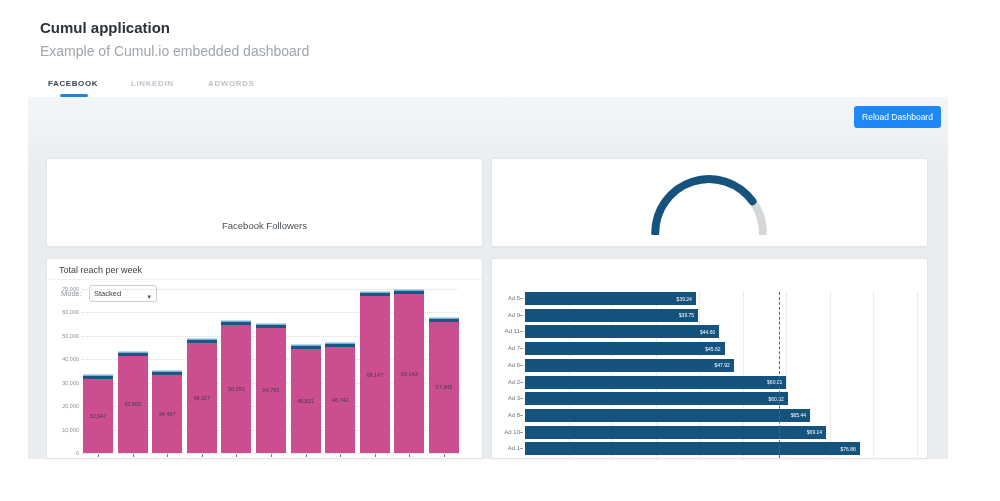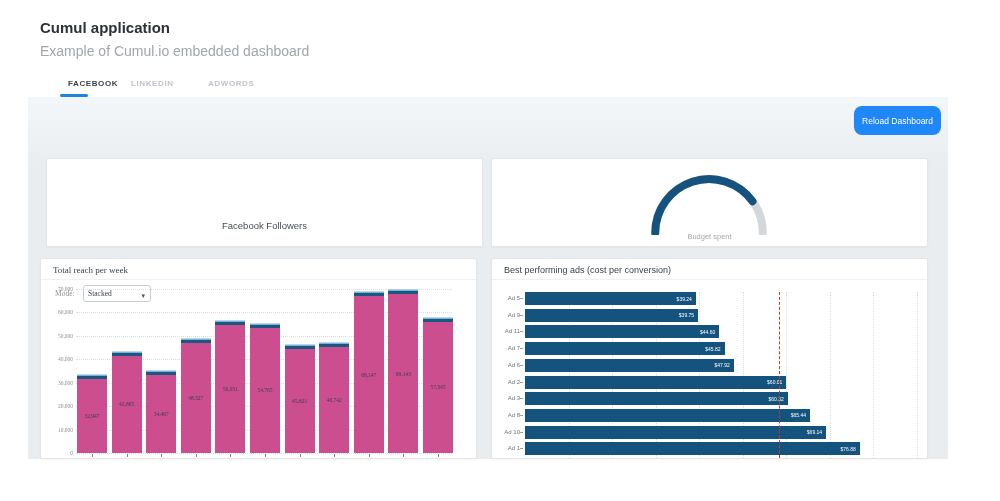--- a/index.html
+++ b/index.html
@@ -9,44 +9,44 @@
     font-family:"Liberation Sans", sans-serif; color:#3c434a;
   }
   .abs { position:absolute; }
 
   
   .page-title { left:40px; top:19px; font-size:15px; font-weight:bold; color:#2b3238; }
   .page-subtitle { left:40px; top:43px; font-size:14px; color:#a0a6ab; }
 
   
   .tab { top:79px; font-size:8px; font-weight:bold; letter-spacing:0.6px; cursor:pointer; }
-  .tab.active { color:#3c434a;margin-left:20px; }
+  .tab.active { color:#3c434a; }
   .tab.inactive { color:#bfc4c9; }
   .tab-underline { left:60px; top:94px; width:28px; height:3px; background:#1d86da; border-radius:2px; }
 
   
   .band {
     left:28px; top:97px; width:920px; height:362px;
     background:linear-gradient(#f4f7f9, #e9edf0 70px);
   }
   .reload-btn {
-    left:854px; top:106px; width:87px; height:29px;
-    background:#1f87f8; border:none; border-radius:8px;
+    left:854px; top:106px; width:87px; height:22px;
+    background:#1f87f8; border:none; border-radius:3px;
     color:#ffffff; font-size:8.5px; font-family:"Liberation Sans", sans-serif;
     cursor:pointer; text-align:center; line-height:22px;
   }
 
   
   .card {
     background:#ffffff; border:1px solid #e2e6e9; border-radius:2px;
     box-shadow:0 1px 2px rgba(40,50,60,0.04);
   }
   .card-kpi   { left:46px;  top:158px; width:437px; height:89px; }
   .card-gauge { left:491px; top:158px; width:437px; height:89px; }
-  .card-bars  { left:40px;  top:258px; width:437px; height:201px; overflow:hidden;font-family:Liberation Serif, serif; }
+  .card-bars  { left:46px;  top:258px; width:437px; height:201px; overflow:hidden; }
   .card-hbars { left:491px; top:258px; width:437px; height:201px; overflow:hidden; }
   .card-header {
     position:absolute; left:0; top:0; width:100%; height:21px;
     border-bottom:1px solid #eef0f2;
   }
   .card-title { position:absolute; left:12px; top:6px; font-size:9px; color:#3c434a; }
 
   
   .kpi-row { left:0; top:14px; width:100%; text-align:center; }
   .kpi-value { font-size:33px; color:#195580; letter-spacing:0.5px; }
@@ -107,21 +107,20 @@
 
 <div class="abs card card-kpi">
   <div class="abs kpi-label">Facebook Followers</div>
 </div>
 
 <div class="abs card card-gauge">
   <svg class="abs gauge-svg" id="gauge-svg" viewBox="0 0 437 70">
       <path d="M 164 68 A 54 54 0 0 1 272 68" fill="none" stroke="#d5d8da" stroke-width="8" stroke-linecap="round"></path>
       <path d="M 164 68 A 54 54 0 0 1 261.6869176962472 36.25959637620646" fill="none" stroke="#15537e" stroke-width="8" stroke-linecap="round"></path>
     </svg>
-  <div class="abs gauge-label">Budget spent</div>
 </div>
 
 <div class="abs card card-bars">
   <div class="card-header">
     <div class="card-title">Total reach per week</div>
   </div>
   <div class="abs mode-label">Mode:</div>
   <div class="abs mode-select">
     <span>Stacked</span>
     <span class="mode-caret">▾</span>
@@ -184,23 +183,20 @@
       </div>
       <div class="xtick" style="left: 327.4px;"></div>
       <div class="vbar" style="left: 347px; width: 30px; height: 134.351px;">
         <div class="vbar-label">57,345</div>
       </div>
       <div class="xtick" style="left: 362px;"></div>
     </div>
 </div>
 
 <div class="abs card card-hbars">
-  <div class="card-header">
-    <div class="card-title">Best performing ads (cost per conversion)</div>
-  </div>
   <div class="abs plot-h" id="plot-h">
       <div class="gridline-v" style="left: 43.5556px;"></div>
       <div class="gridline-v" style="left: 87.1111px;"></div>
       <div class="gridline-v" style="left: 130.667px;"></div>
       <div class="gridline-v" style="left: 174.222px;"></div>
       <div class="gridline-v" style="left: 217.778px;"></div>
       <div class="gridline-v" style="left: 261.333px;"></div>
       <div class="gridline-v" style="left: 304.889px;"></div>
       <div class="gridline-v" style="left: 348.444px;"></div>
       <div class="gridline-v" style="left: 392px;"></div>

